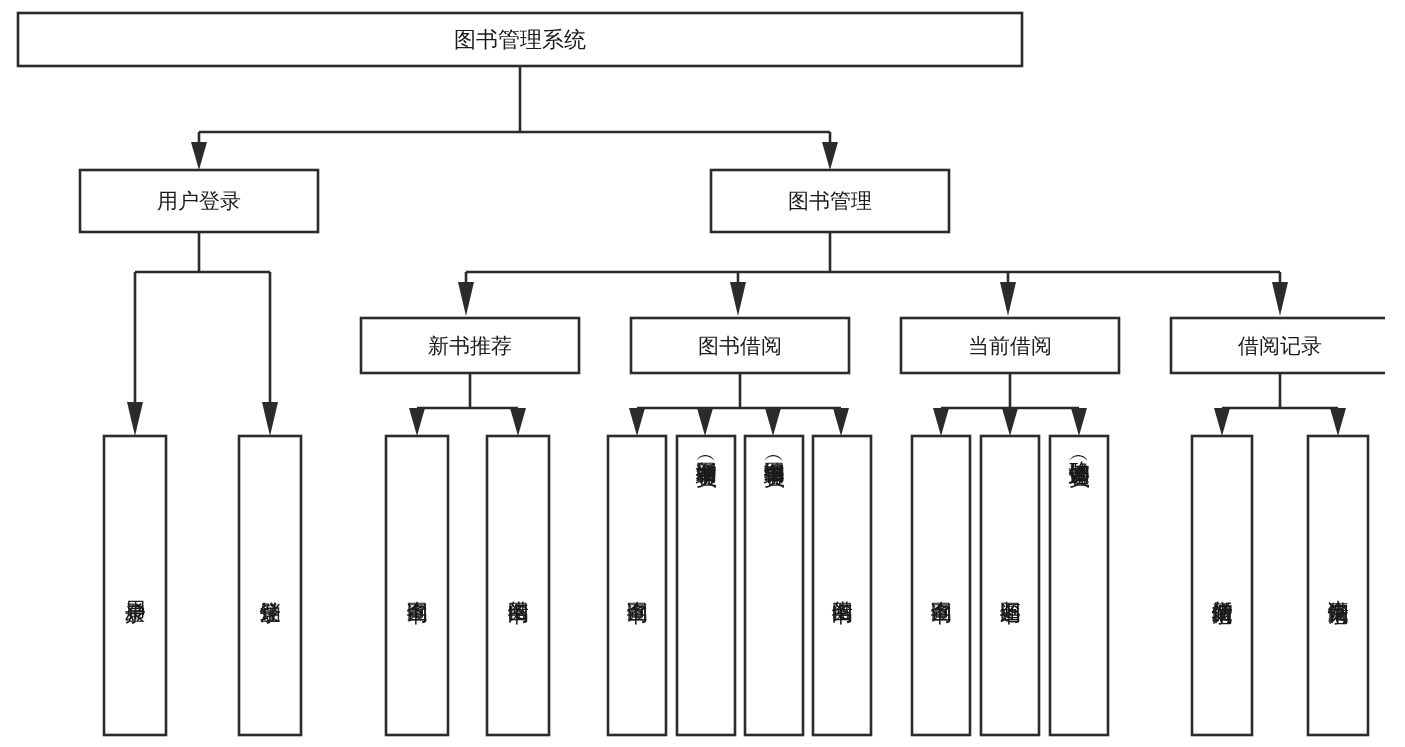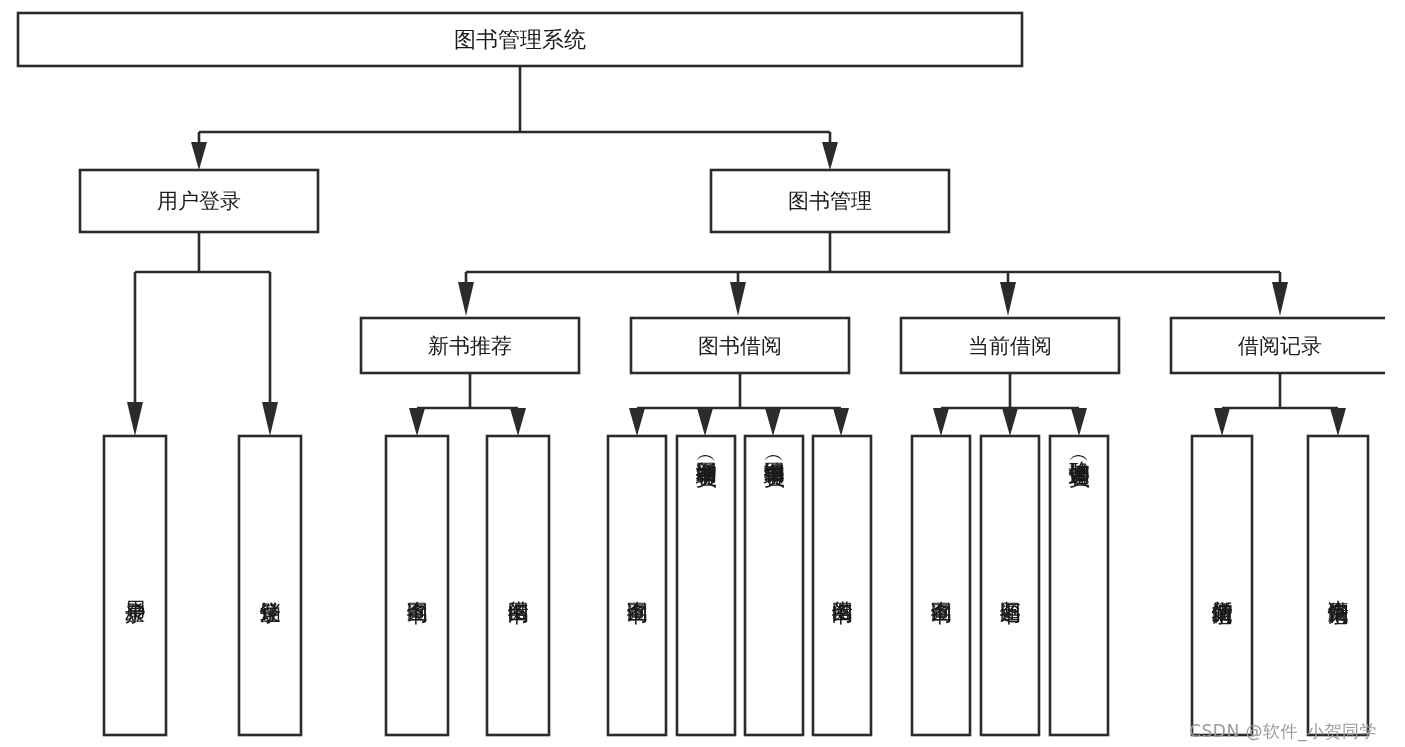--- a/index.html
+++ b/index.html
@@ -246,14 +246,13 @@
   </div>
 
   <div class="leaf-label-box" style="left:1192px; top:436px; width:60px; height:299px;">
     <span class="leaf-label-text">新增借阅记录</span>
   </div>
 
   <div class="leaf-label-box" style="left:1308px; top:436px; width:60px; height:299px;">
     <span class="leaf-label-text">查询借阅记录</span>
   </div>
 
-  <div class="watermark">CSDN @软件_小贺同学</div>
 </div>
 
 </body></html>

